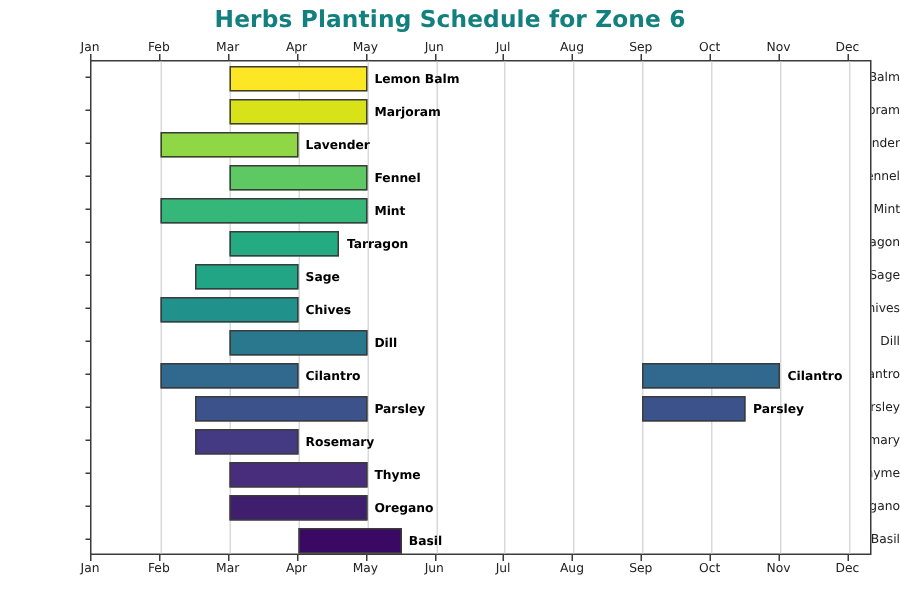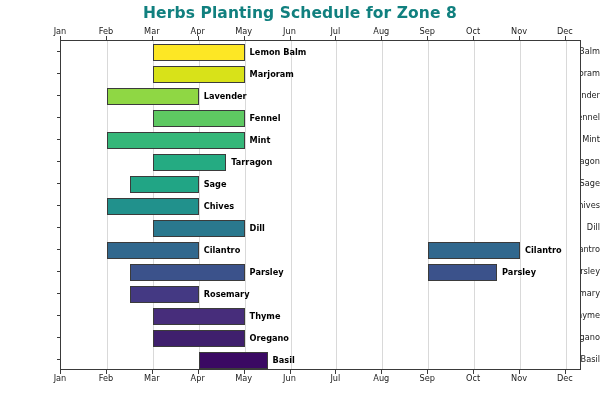--- a/index.html
+++ b/index.html
@@ -51,21 +51,21 @@
     text-align:center;width:40px;margin-left:-20px;
   }
   .xtick-mark-top{position:absolute;top:36px;width:1px;height:4px;background:#3a3a3a;}
   .xtick-mark-bot{position:absolute;top:370px;width:1px;height:4px;background:#3a3a3a;}
 </style>
 </head>
 <body>
 
 <div id="chart-root">
 
-  <div id="chart-title" style="color: rgb(17, 128, 127);">Herbs Planting Schedule for Zone 8</div>
+  <div id="chart-title" style="color: rgb(17, 128, 127);">Herbs Planting Schedule for Zone 6</div>
 
   <div id="xticks-top">
       <div class="xtick-label-top" style="left: 60px;">Jan</div>
       <div class="xtick-mark-top" style="left: 60px;"></div>
       <div class="xtick-label-top" style="left: 105.903px;">Feb</div>
       <div class="xtick-mark-top" style="left: 105.903px;"></div>
       <div class="xtick-label-top" style="left: 151.806px;">Mar</div>
       <div class="xtick-mark-top" style="left: 151.806px;"></div>
       <div class="xtick-label-top" style="left: 197.709px;">Apr</div>
       <div class="xtick-mark-top" style="left: 197.709px;"></div>

